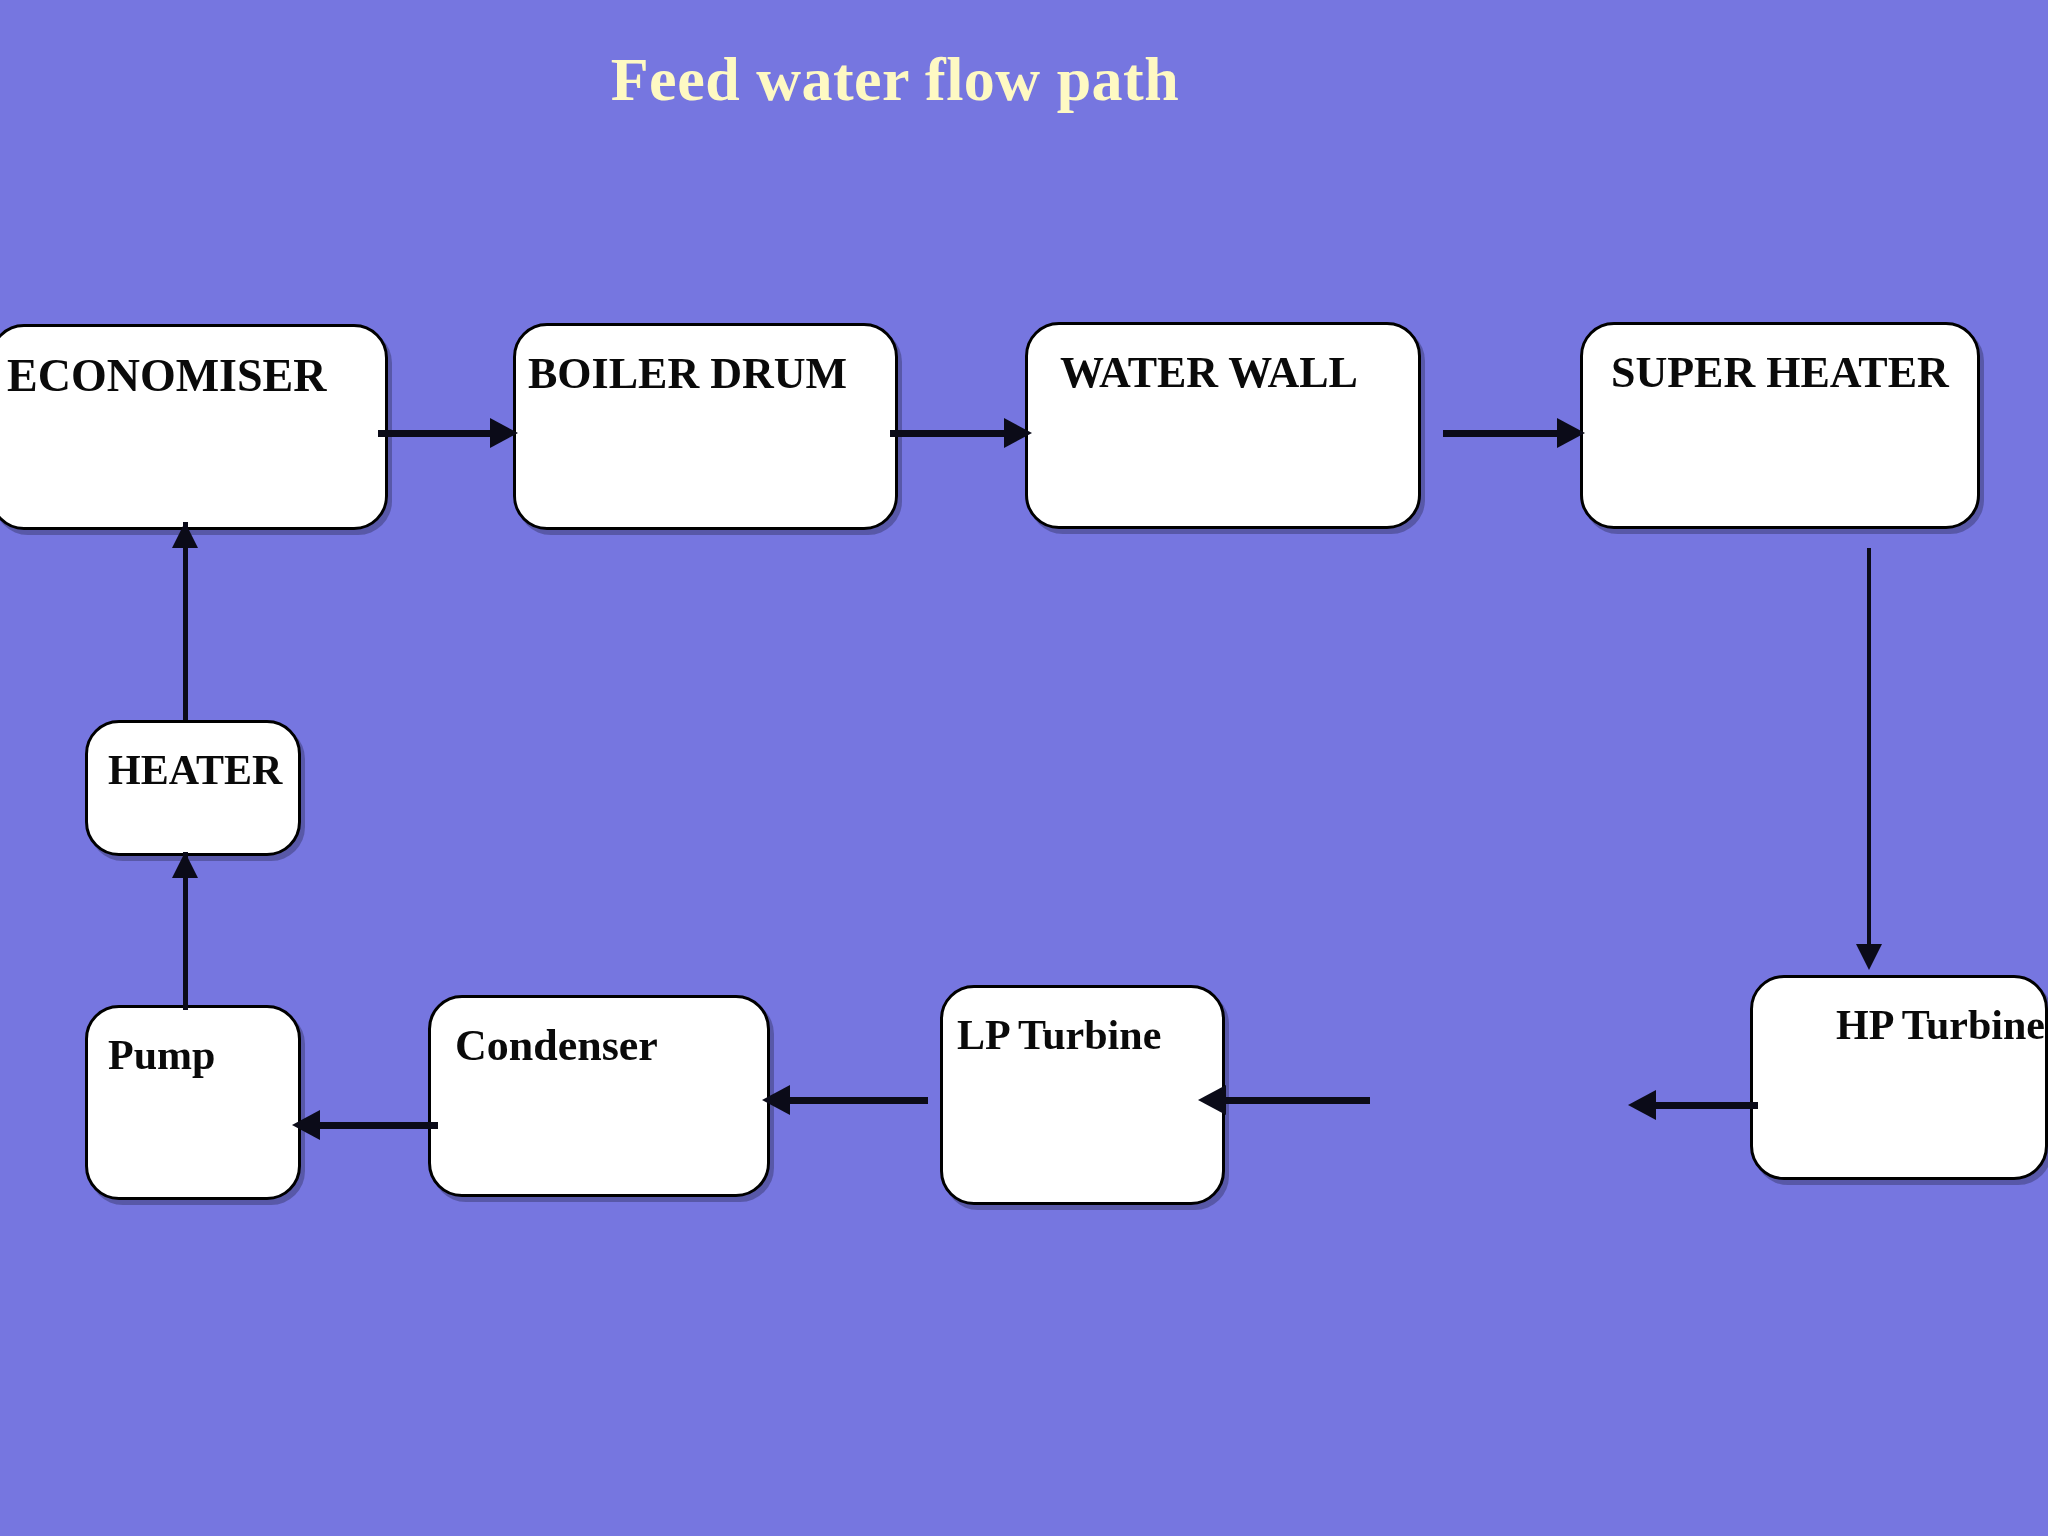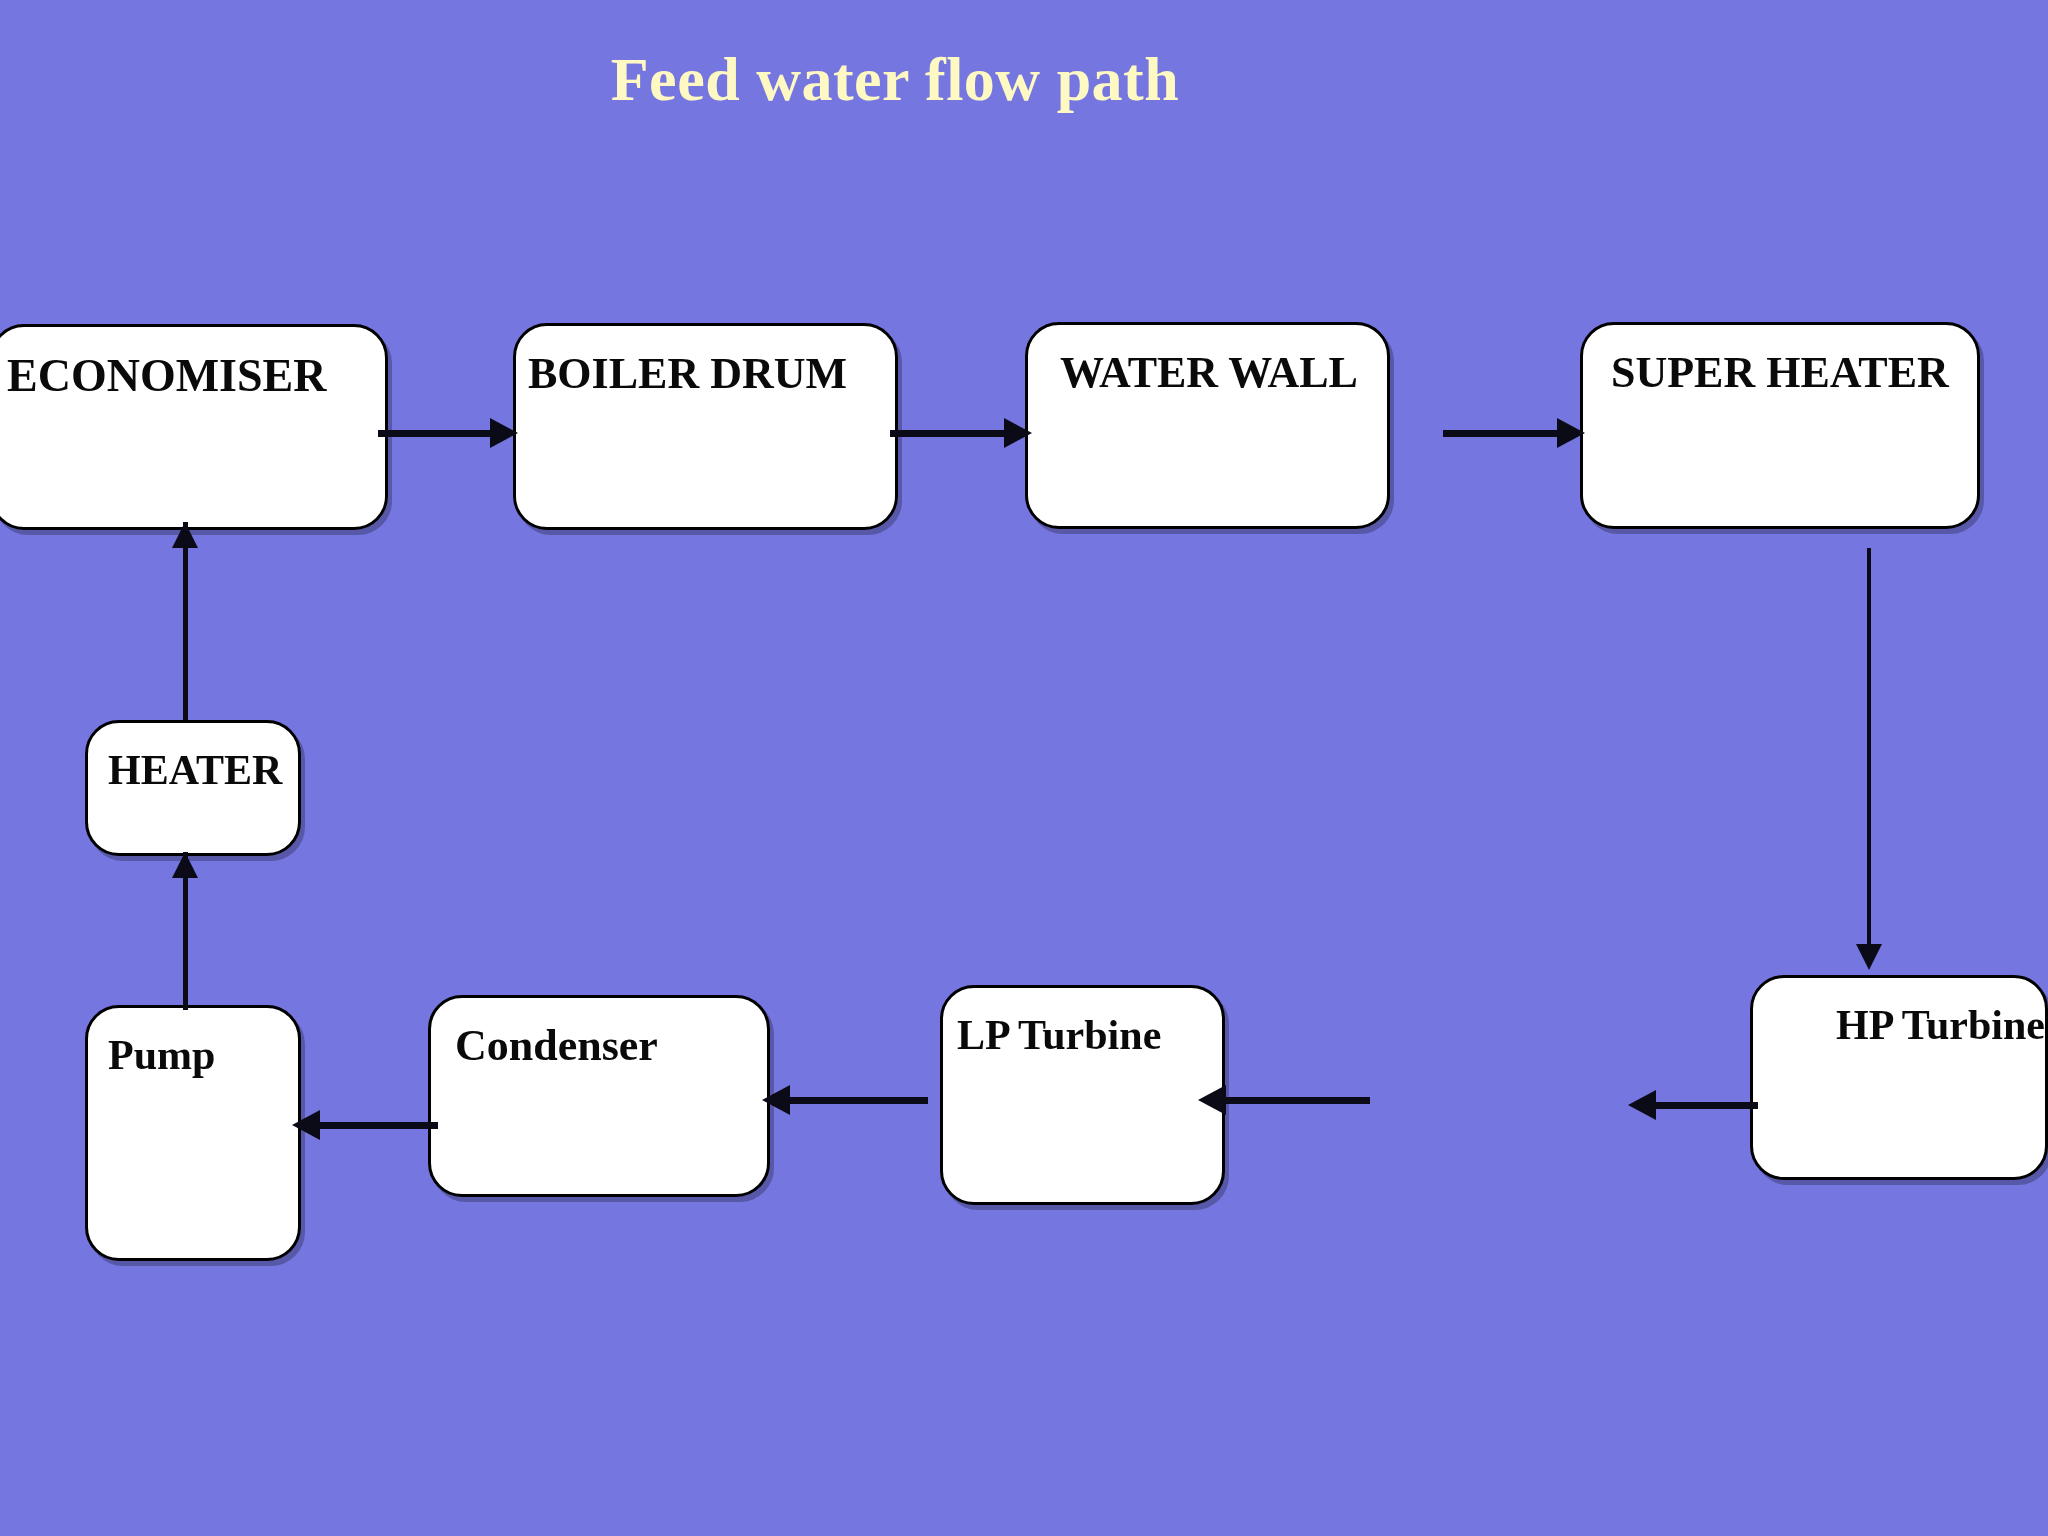--- a/index.html
+++ b/index.html
@@ -117,33 +117,33 @@
   <div id="title">Feed water flow path</div>
 
   <div class="node" style="left:-10px; top:324px; width:398px; height:206px;">
     <div class="node-label lbl-upper" style="font-size:46px; text-align:left; padding-left:14px;">ECONOMISER</div>
   </div>
 
   <div class="node" style="left:513px; top:323px; width:385px; height:207px;">
     <div class="node-label lbl-upper" style="font-size:44px; text-align:left; padding-left:12px;">BOILER DRUM</div>
   </div>
 
-  <div class="node" style="left:1025px; top:322px; width:365px; height:207px;">
+  <div class="node" style="left:1025px; top:322px; width:396px; height:207px;">
     <div class="node-label lbl-upper" style="font-size:44px; text-align:left; padding-left:32px;">WATER WALL</div>
   </div>
 
   <div class="node" style="left:1580px; top:322px; width:400px; height:207px;">
     <div class="node-label lbl-upper" style="font-size:44px; text-align:left; padding-left:28px;">SUPER HEATER</div>
   </div>
 
   <div class="node" style="left:85px; top:720px; width:216px; height:136px;">
     <div class="node-label lbl-upper" style="font-size:42px; text-align:left; padding-left:20px;">HEATER</div>
   </div>
 
-  <div class="node" style="left:85px; top:1005px; width:216px; height:256px;">
+  <div class="node" style="left:85px; top:1005px; width:216px; height:195px;">
     <div class="node-label lbl-upper" style="font-size:42px; text-align:left; padding-left:20px;">Pump</div>
   </div>
 
   <div class="node" style="left:428px; top:995px; width:342px; height:202px;">
     <div class="node-label lbl-upper" style="font-size:44px; text-align:left; padding-left:24px;">Condenser</div>
   </div>
 
   <div class="node" style="left:920px; top:985px; width:285px; height:220px;margin-left:20px;">
     <div class="node-label lbl-upper" style="font-size:42px; text-align:left; padding-left:14px;">LP Turbine</div>
   </div>

